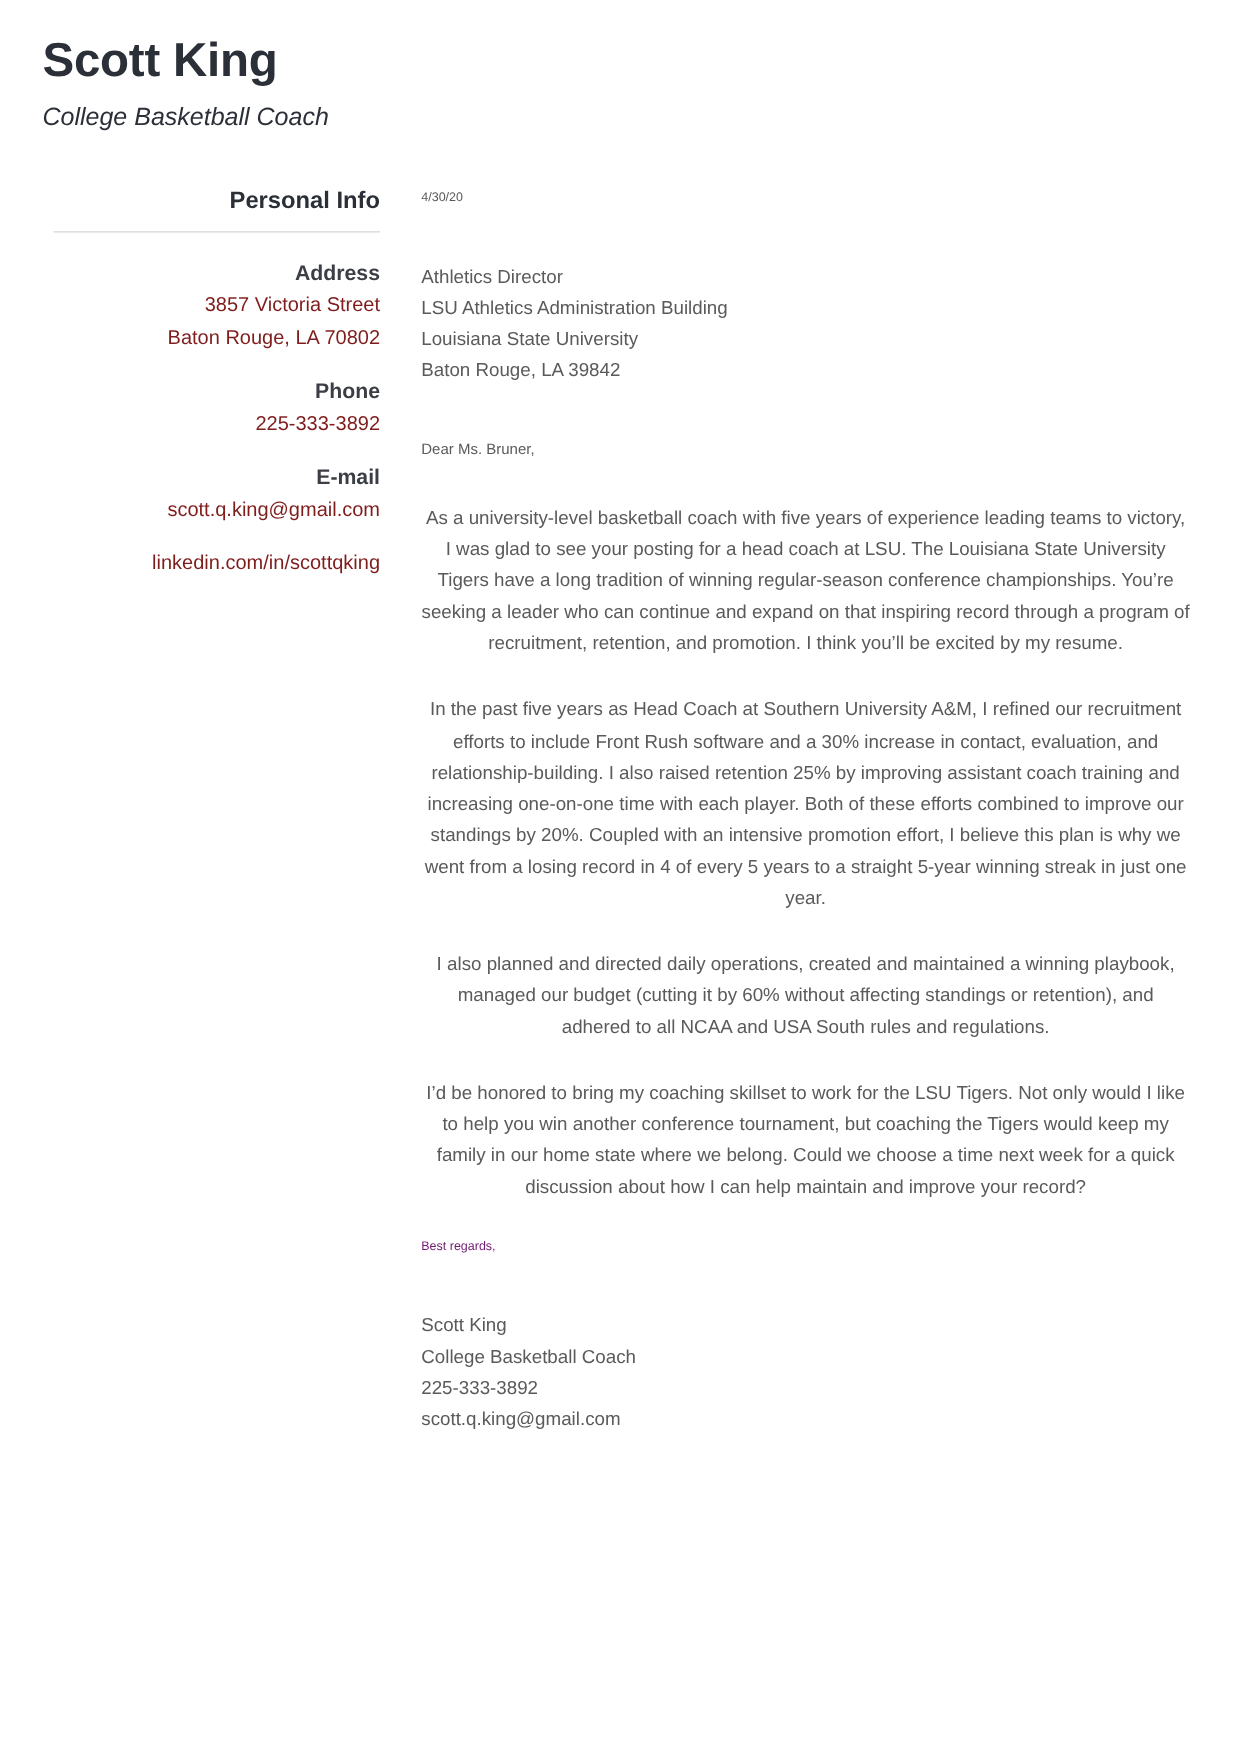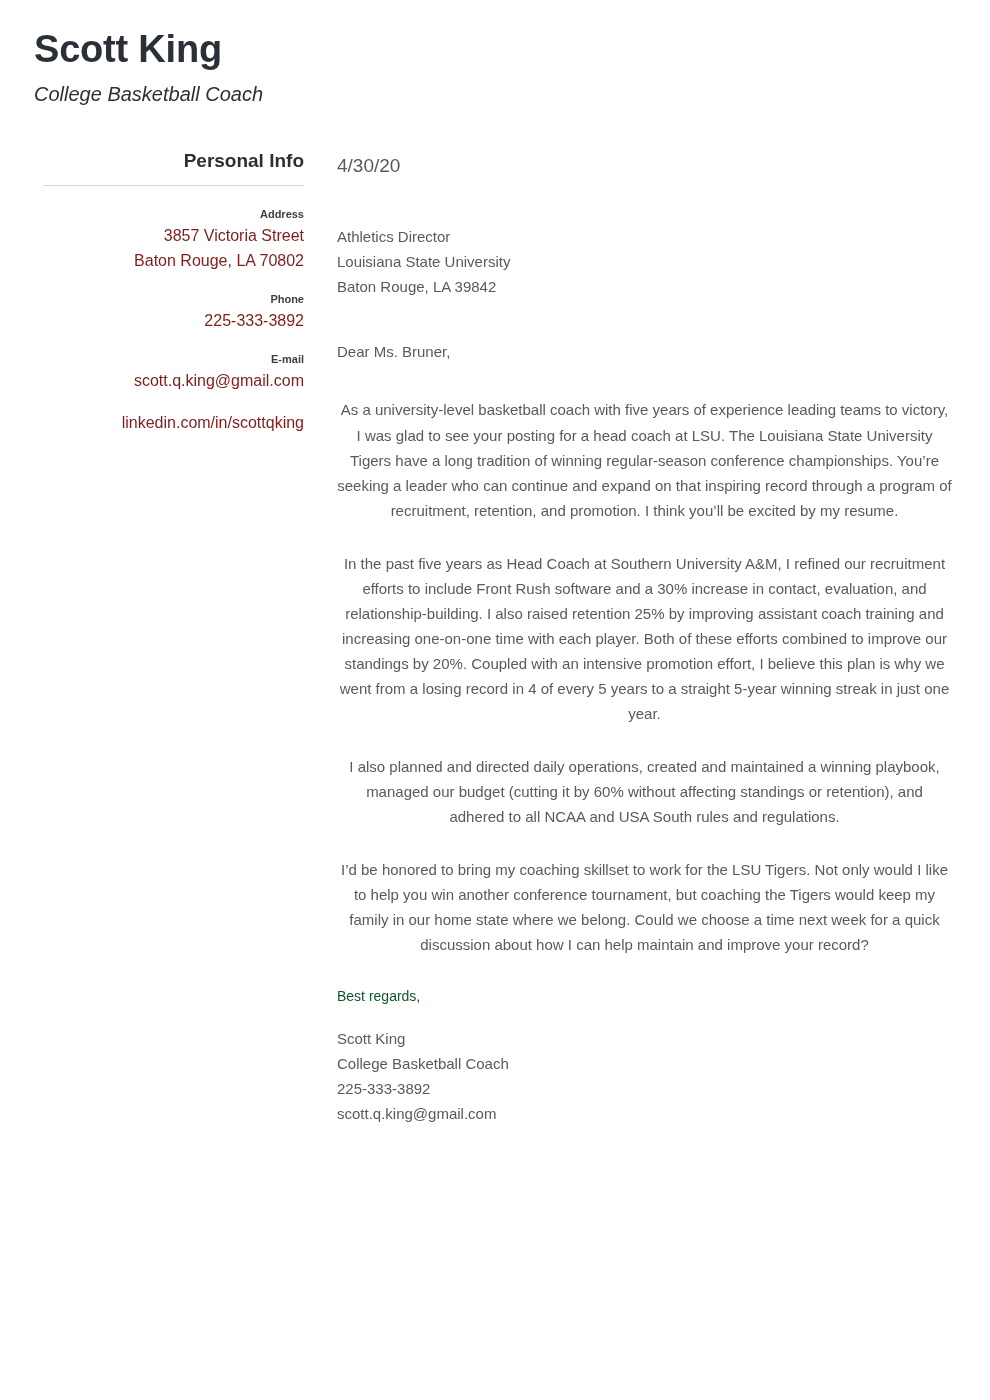--- a/index.html
+++ b/index.html
@@ -58,68 +58,68 @@
   }
   .sidebar-rule {
     border: 0;
     border-top: 1px solid #d5d5d5;
     margin: 0 0 20px 0;
     width: 100%;
     height: 0;
   }
   .info-group { margin-bottom: 17px; }
   .info-label {
-    font-size: 11px;
+    font-size: 17px;
     font-weight: bold;
     color: #3b3f45;
     line-height: 1.55;
   }
   .info-value {
     font-size: 16px;
     color: #7f1d1d;
     line-height: 1.6;
   }
 
   
   .letter {
     position: absolute;
     left: 337px;
     top: 150px;
     width: 615px;
   }
   .letter-date {
-    font-size: 19px;
+    font-size: 10px;
     color: #5a5a5a;
     line-height: 1.7;
     margin: 0 0 42px 0;
   }
   .recipient { margin: 0 0 40px 0; }
   .recipient-line {
     font-size: 15px;
     color: #5a5a5a;
     line-height: 1.67;
   }
   .salutation {
-    font-size: 15px;
+    font-size: 12px;
     color: #5a5a5a;
     line-height: 1.67;
     margin: 0 0 33px 0;
   }
   .body-par {
     font-size: 15px;
     color: #5a5a5a;
     line-height: 1.67;
     margin: 0 0 28px 0;
     text-align: center;
   }
   .closing {
-    font-size: 14px;
-    color: #14532d;
+    font-size: 10px;
+    color: #701a75;
     line-height: 1.67;
-    margin: 0 0 17px 0;
+    margin: 0 0 41px 0;
   }
   .signature-line {
     font-size: 15px;
     color: #5a5a5a;
     line-height: 1.67;
   }
 </style>
 </head>
 <body>
 
@@ -151,20 +151,21 @@
   <div class="info-group">
     <div class="info-value">linkedin.com/in/scottqking</div>
   </div>
 </aside>
 
 <main class="letter">
   <div class="letter-date">4/30/20</div>
 
   <div class="recipient">
     <div class="recipient-line">Athletics Director</div>
+    <div class="recipient-line">LSU Athletics Administration Building</div>
     <div class="recipient-line">Louisiana State University</div>
     <div class="recipient-line">Baton Rouge, LA 39842</div>
   </div>
 
   <p class="salutation">Dear Ms. Bruner,</p>
 
   <p class="body-par">As a university-level basketball coach with five years of experience leading teams to victory, I was glad to see your posting for a head coach at LSU. The Louisiana State University Tigers have a long tradition of winning regular-season conference championships. You’re seeking a leader who can continue and expand on that inspiring record through a program of recruitment, retention, and promotion. I think you’ll be excited by my resume.</p>
   <p class="body-par">In the past five years as Head Coach at Southern University A&amp;M, I refined our recruitment efforts to include Front Rush software and a 30% increase in contact, evaluation, and relationship-building. I also raised retention 25% by improving assistant coach training and increasing one-on-one time with each player. Both of these efforts combined to improve our standings by 20%. Coupled with an intensive promotion effort, I believe this plan is why we went from a losing record in 4 of every 5 years to a straight 5-year winning streak in just one year.</p>
   <p class="body-par">I also planned and directed daily operations, created and maintained a winning playbook, managed our budget (cutting it by 60% without affecting standings or retention), and adhered to all NCAA and USA South rules and regulations.</p>
   <p class="body-par">I’d be honored to bring my coaching skillset to work for the LSU Tigers. Not only would I like to help you win another conference tournament, but coaching the Tigers would keep my family in our home state where we belong. Could we choose a time next week for a quick discussion about how I can help maintain and improve your record?</p>

